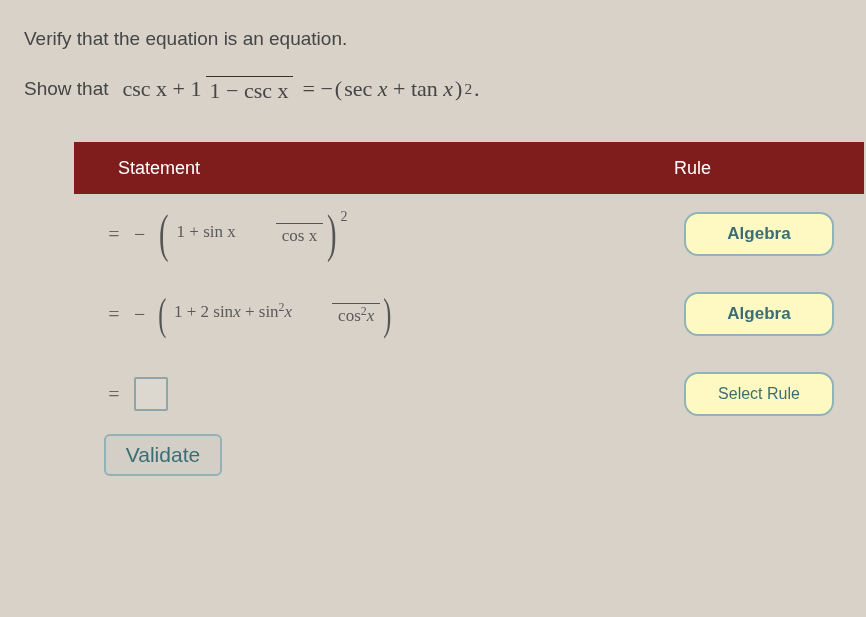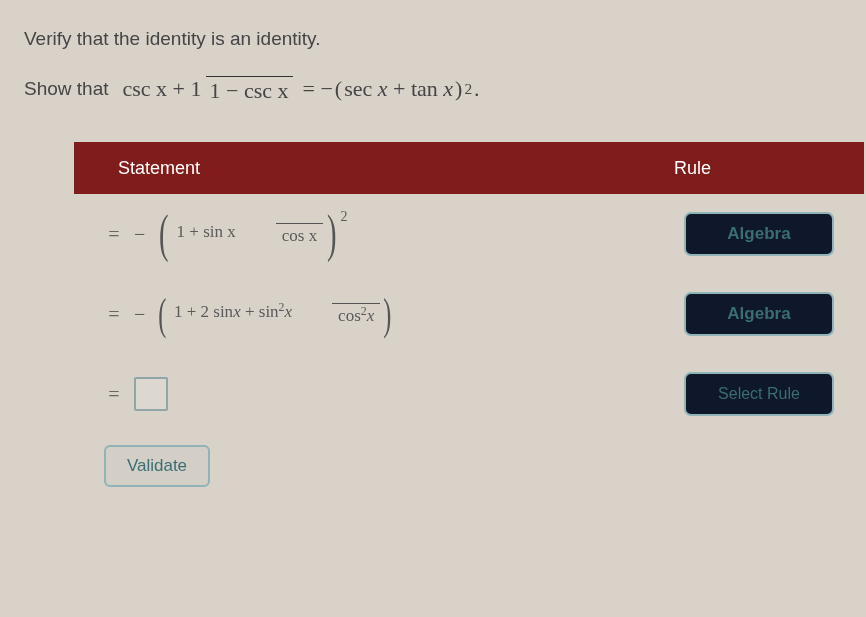--- a/index.html
+++ b/index.html
@@ -103,63 +103,63 @@
     line-height: 1.1;
   }
   .inner-frac .n { padding: 0 4px 3px 4px; }
   .inner-frac .d { border-top: 1.2px solid #555; padding: 3px 6px 0 6px; margin-left: 36px; }
   .pow2 { font-size: 14px; align-self: flex-start; margin-top: -4px; }
 
   .rule-btn {
     width: 150px;
     height: 44px;
     border: 2px solid #8fb3b7;
-    border-radius: 7px;
-    background: #0f172a;
+    border-radius: 14px;
+    background: #fef9c3;
     color: #3a6e74;
     font-size: 17px;
     font-weight: 600;
     display: flex;
     align-items: center;
     justify-content: center;
     margin-right: 30px;
     cursor: pointer;
   }
   .rule-btn.select { font-weight: 500; font-size: 16px; }
 
   .blank-box {
     width: 34px;
     height: 34px;
     border: 2px solid #8fa5a7;
     background: #dcd7cf;
     border-radius: 2px;
   }
 
   .validate-btn {
-    margin-top: 11px;
+    margin-top: 0;
     margin-left: 30px;
-    width: 106px;
+    width: 118px;
     height: 42px;
     border: 2px solid #8fb3b7;
     border-radius: 6px;
     background: #d4cfc6;
     color: #3a6e74;
-    font-size: 17px;
+    font-size: 21px;
     font-weight: 500;
     display: flex;
     align-items: center;
     justify-content: center;
     cursor: pointer;
   }
   .ssup { font-size: 0.7em; position: relative; top: -0.5em; }
 </style>
 </head>
 <body>
 
-<div class="instruction">Verify that the identity is an identity.</div>
+<div class="instruction">Verify that the equation is an equation.</div>
 
 <div class="show-that-row">
   <span class="show-that-label">Show that</span>
   <span class="frac">
     <span class="num">csc x + 1</span>
     <span class="den">1 − csc x</span>
   </span>
   <span class="eqpart">
     <span>= −</span>
       <span>(</span>

